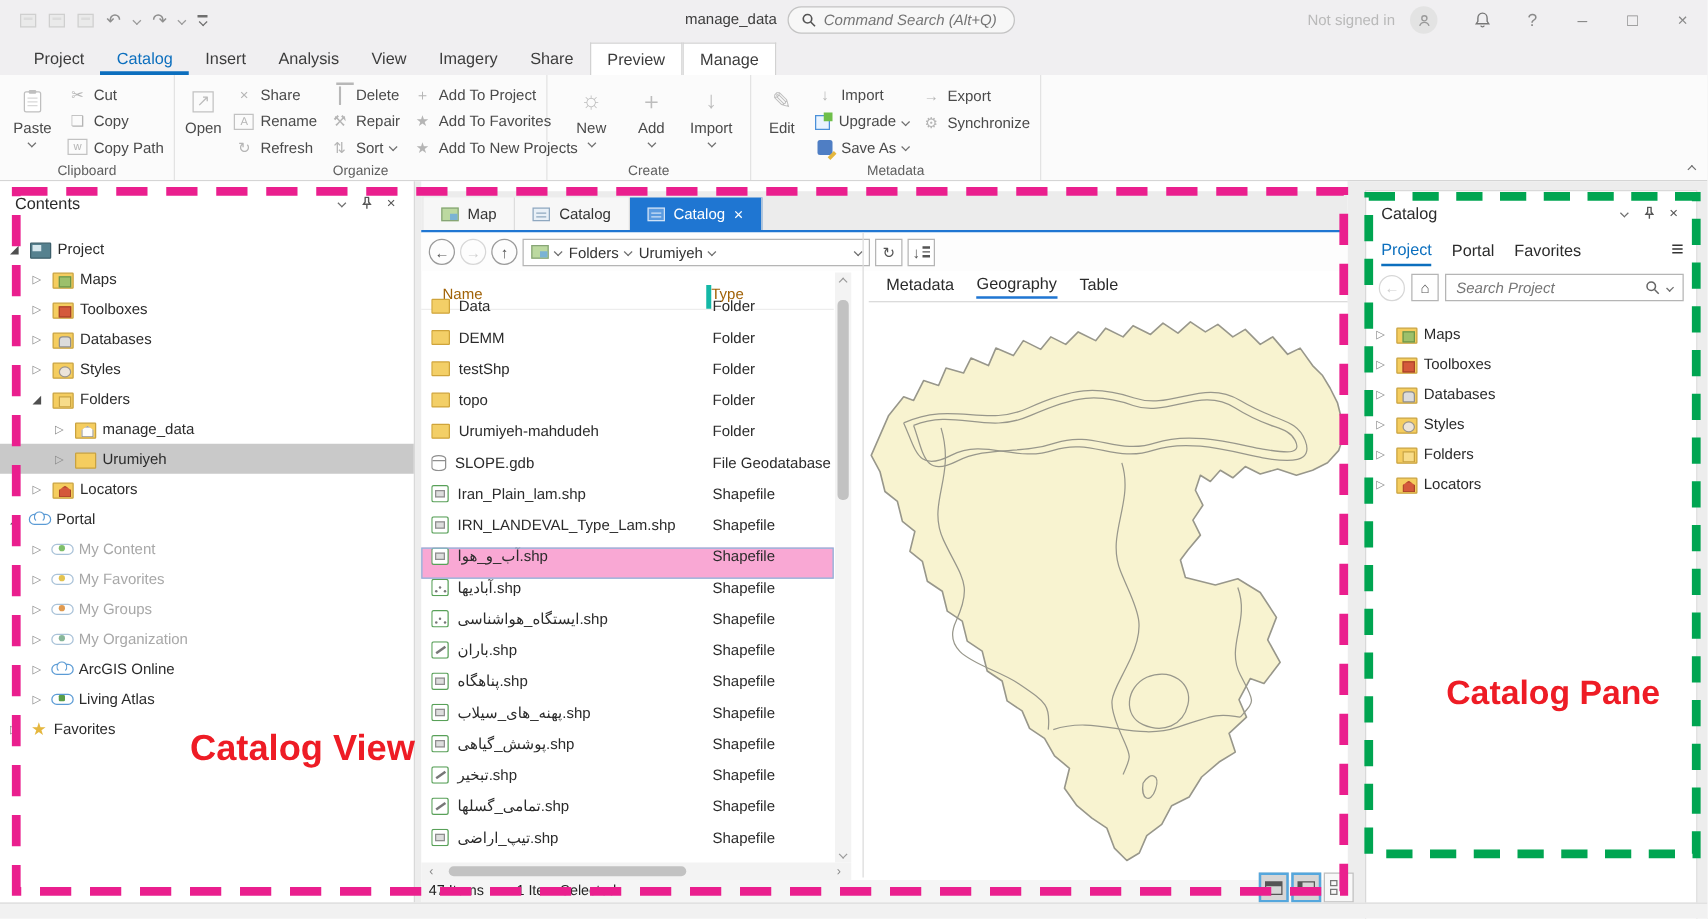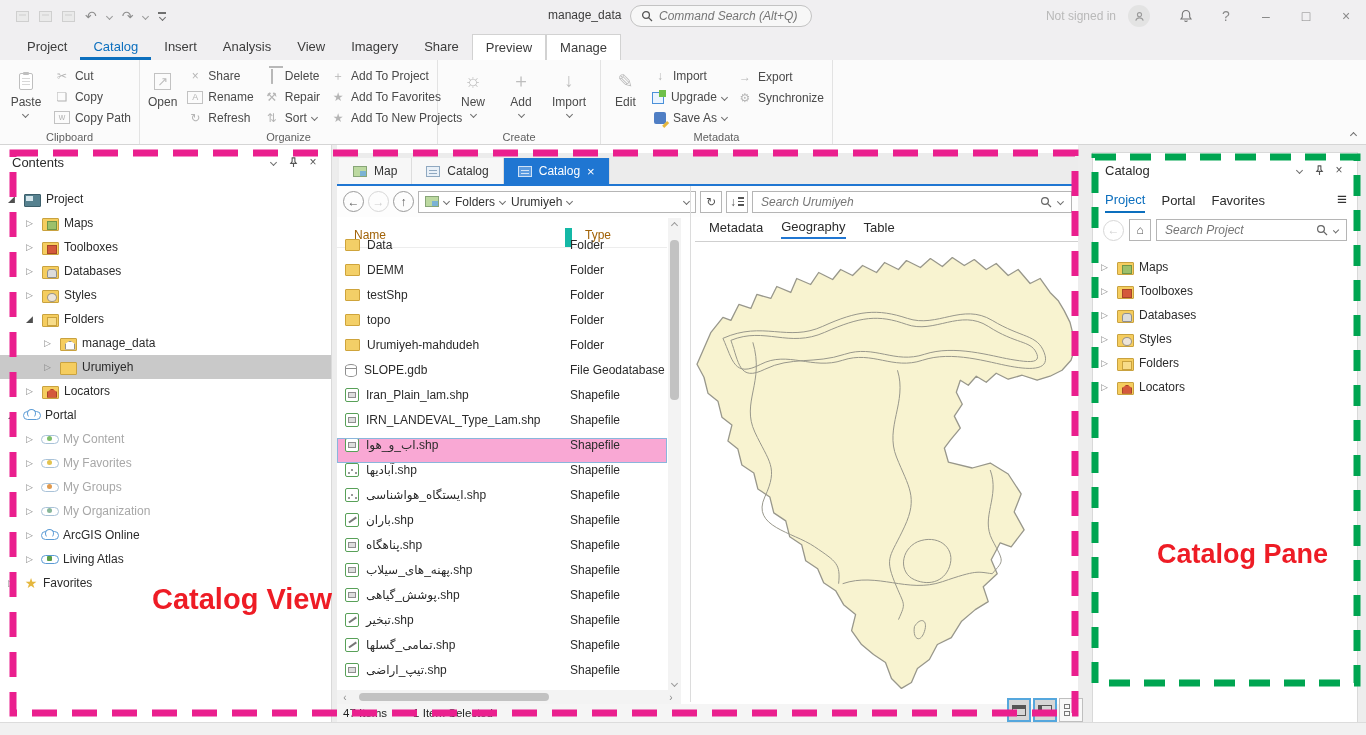--- a/index.html
+++ b/index.html
@@ -108,21 +108,21 @@
 .addr .seg{display:flex;align-items:center;gap:5px}
 .addr .sp{flex:1}
 .sqbtn{width:22px;height:22px;border:1px solid #b5b5b5;background:#fff;display:flex;align-items:center;justify-content:center;color:#555;flex:none}
 .sorti{display:flex;align-items:center;gap:2px}
 .sorti .bars{display:flex;flex-direction:column;gap:2px}
 .sorti .bars i{display:block;width:6px;height:1.5px;background:#555}
 .sbox{height:22px;border:1px solid #b5b5b5;background:#fff;display:flex;align-items:center;gap:6px;padding:0 8px;flex:1}
 
 .flhead{position:absolute;left:0;top:83px;width:330px;height:20px;display:flex;color:#a16207;border-bottom:1px solid #ededed}
 .flhead .c1{padding-left:17px;width:228px}
-.flhead .c2{padding-left:13px;border-left:7px solid #14b8a6}
+.flhead .c2{border-left:4px solid #14b8a6}
 .flist{position:absolute;left:0;top:93px;width:330px}
 .frow{display:flex;align-items:flex-start;height:25px;padding-left:8px}
 .frow.sel{background:#f9a8d4;outline:1px solid #8ab6dc;outline-offset:-1px}
 .fname{width:212px;display:flex;align-items:center;gap:7px;color:#2b2b2b;overflow:hidden;white-space:nowrap}
 .ftype{padding-left:13px;color:#2b2b2b}
 .fic{flex:none}
 .fold{width:15px;height:12px;background:#f3cf67;border:1px solid #cfa43b;border-radius:1px}
 .gdbi{width:12px;height:13px;border:1px solid #8f8f8f;border-radius:6px/3px;position:relative}
 .gdbi::before{content:"";position:absolute;left:0;right:0;top:3px;height:1px;background:#8f8f8f}
 .shp{width:14px;height:14px;border:1px solid #58a058;border-radius:2px;background:#fff;display:flex;align-items:center;justify-content:center}
@@ -520,28 +520,20 @@
       <span class="sqbtn">
           <span class="sorti">
             <span>↓</span>
             <span class="bars">
               <i></i>
               <i></i>
               <i></i>
             </span>
           </span>
         </span>
-      <div class="sbox">
-        <input placeholder="Search Urumiyeh" style="">
-        <svg class="mag" viewBox="0 0 12 12" width="12" height="12">
-            <circle cx="5" cy="5" r="3.4" fill="none" stroke="#666" stroke-width="1.2"></circle>
-            <line x1="7.6" y1="7.6" x2="11" y2="11" stroke="#666" stroke-width="1.2"></line>
-          </svg>
-        <span class="chev"></span>
-      </div>
     </div>
 
     <div class="flhead">
       <span class="c1">Name</span>
       <span class="c2">Type</span>
     </div>
 
     <div class="flist">
       <div class="frow">
           <span class="fname">

